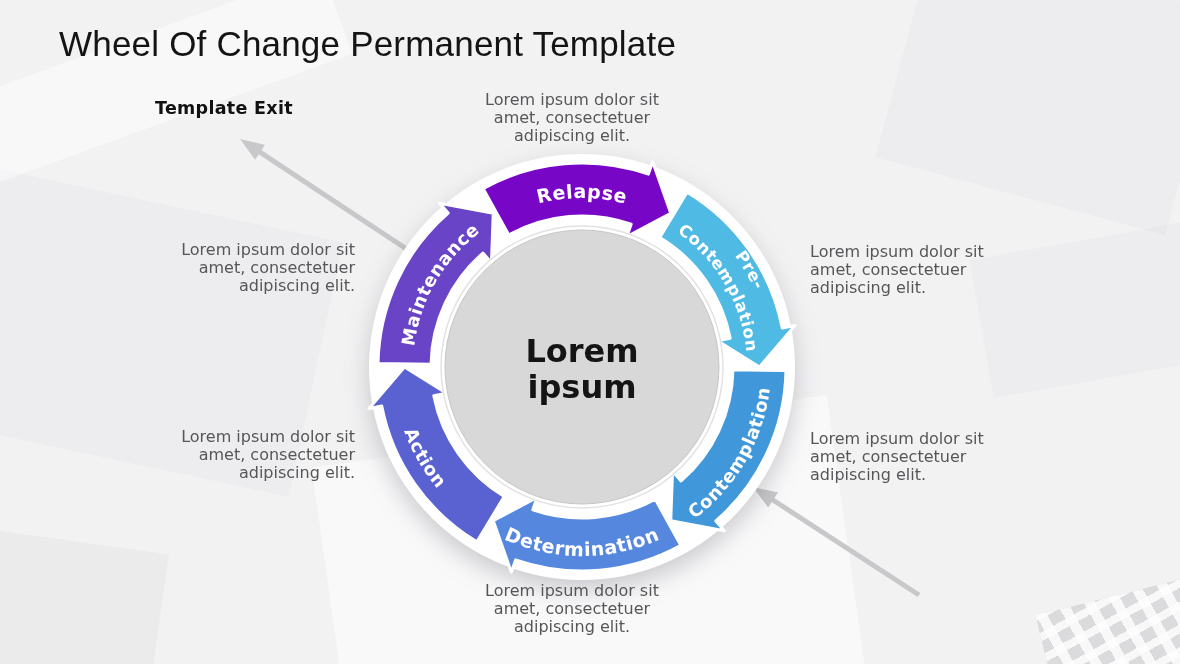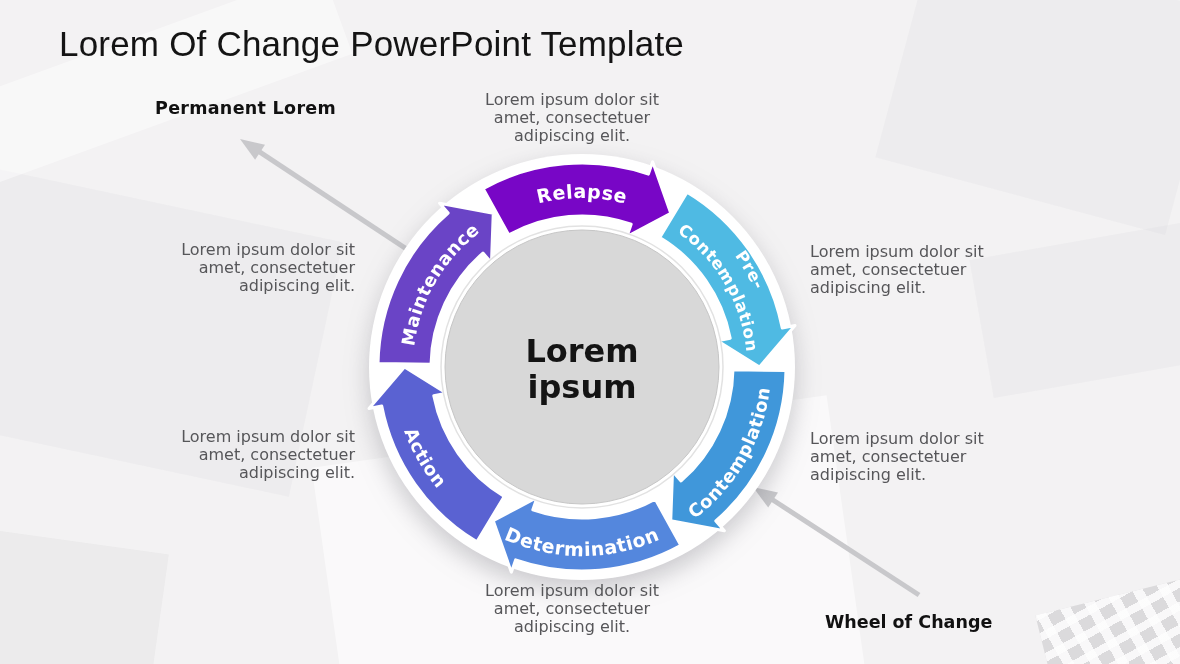--- a/index.html
+++ b/index.html
@@ -78,24 +78,23 @@
       <text font-family="DejaVu Sans, sans-serif" font-size="18" font-weight="bold" fill="#ffffff" letter-spacing="0.5"><textPath href="#tp-2-0" xlink:href="#tp-2-0" startOffset="50%" text-anchor="middle">Contemplation</textPath></text>
       <text font-family="DejaVu Sans, sans-serif" font-size="19" font-weight="bold" fill="#ffffff" letter-spacing="0.5"><textPath href="#tp-3-0" xlink:href="#tp-3-0" startOffset="50%" text-anchor="middle">Determination</textPath></text>
       <text font-family="DejaVu Sans, sans-serif" font-size="18" font-weight="bold" fill="#ffffff" letter-spacing="0.5"><textPath href="#tp-4-0" xlink:href="#tp-4-0" startOffset="50%" text-anchor="middle">Action</textPath></text>
       <text font-family="DejaVu Sans, sans-serif" font-size="18" font-weight="bold" fill="#ffffff" letter-spacing="0.5"><textPath href="#tp-5-0" xlink:href="#tp-5-0" startOffset="50%" text-anchor="middle">Maintenance</textPath></text>
       <circle cx="582" cy="367" r="141" fill="#ffffff" stroke="#e2e2e2" stroke-width="1.5"></circle>
       <circle cx="582" cy="367" r="137" fill="#d8d8d8" stroke="#c6c6c6" stroke-width="1"></circle>
       <text x="582" y="362" text-anchor="middle" font-family="DejaVu Sans, sans-serif" font-size="32" font-weight="bold" fill="#141414">Lorem</text>
       <text x="582" y="398" text-anchor="middle" font-family="DejaVu Sans, sans-serif" font-size="32" font-weight="bold" fill="#141414">ipsum</text>
     </svg>
 
-  <div class="slide-title" style="color: rgb(20, 20, 20);">Lorem Of Change PowerPoint Template</div>
+  <div class="slide-title" style="color: rgb(20, 20, 20);">Wheel Of Change Permanent Template</div>
 
-  <div class="callout permanent" style="color: rgb(17, 17, 17);">Permanent Lorem</div>
-  <div class="callout wheelname" style="color: rgb(17, 17, 17);">Wheel of Change</div>
+  <div class="callout permanent" style="color: rgb(17, 17, 17);">Template Exit</div>
 
   <div class="lorem top" style="color: rgb(86, 86, 89);">Lorem ipsum dolor sit amet, consectetuer adipiscing elit.</div>
   <div class="lorem left-upper" style="color: rgb(86, 86, 89);">Lorem ipsum dolor sit amet, consectetuer adipiscing elit.</div>
   <div class="lorem right-upper" style="color: rgb(86, 86, 89);">Lorem ipsum dolor sit amet, consectetuer adipiscing elit.</div>
   <div class="lorem left-lower" style="color: rgb(86, 86, 89);">Lorem ipsum dolor sit amet, consectetuer adipiscing elit.</div>
   <div class="lorem right-lower" style="color: rgb(86, 86, 89);">Lorem ipsum dolor sit amet, consectetuer adipiscing elit.</div>
   <div class="lorem bottom" style="color: rgb(86, 86, 89);">Lorem ipsum dolor sit amet, consectetuer adipiscing elit.</div>
 </div>
 
 </body></html>

